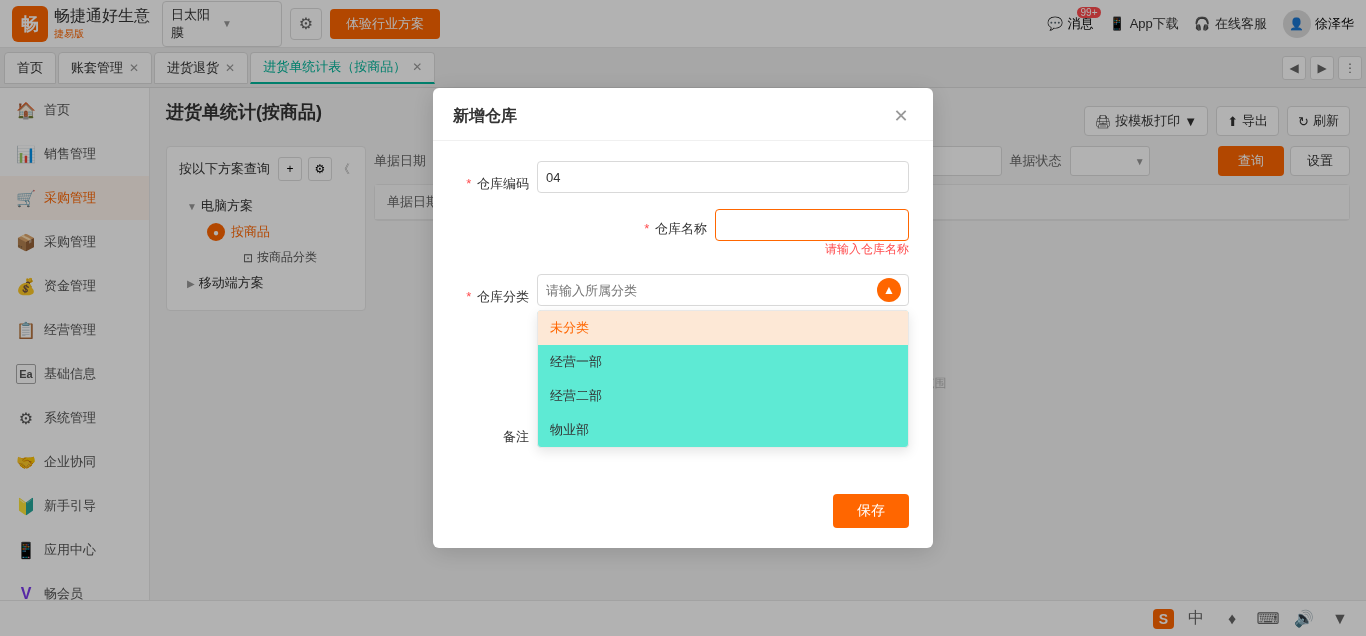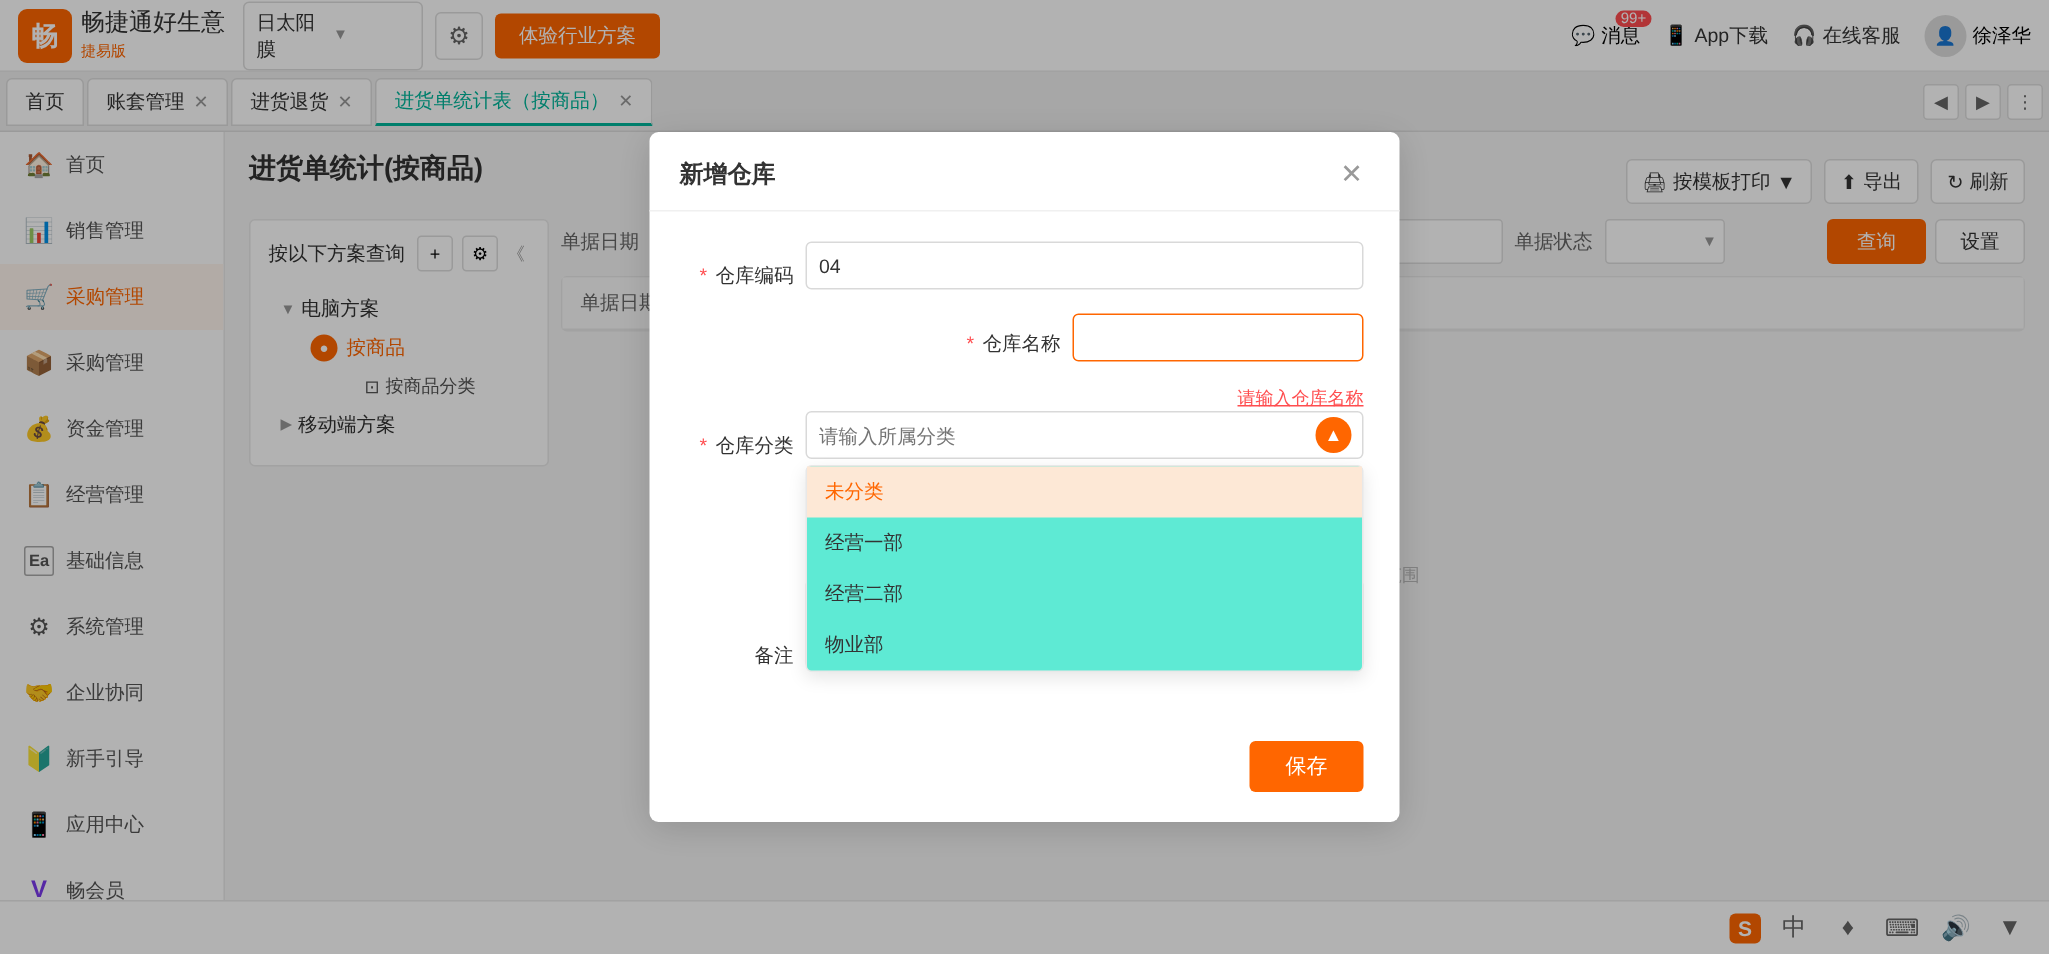--- a/index.html
+++ b/index.html
@@ -833,21 +833,21 @@
 
       <div class="form-row" style="flex-direction:column;">
         <div style="display:flex;align-items:center;">
           <div class="form-label">
             <span class="required">*</span>
             <span>仓库名称</span>
           </div>
           <input class="form-input error" type="text" style="border-color: rgb(255, 102, 0);">
         </div>
         <div style="margin-left:88px;">
-          <div class="error-msg" style="position:relative;left:0;top:16px;text-decoration:underline;">请输入仓库名称</div>
+          <div class="error-msg" style="position:relative;left:0;top:0;">请输入仓库名称</div>
         </div>
       </div>
 
       <div class="form-row">
         <div class="form-label">
           <span class="required">*</span>
           <span>仓库分类</span>
         </div>
         <div class="select-wrapper">
           <input class="form-select-input" type="text" placeholder="请输入所属分类" style="">

